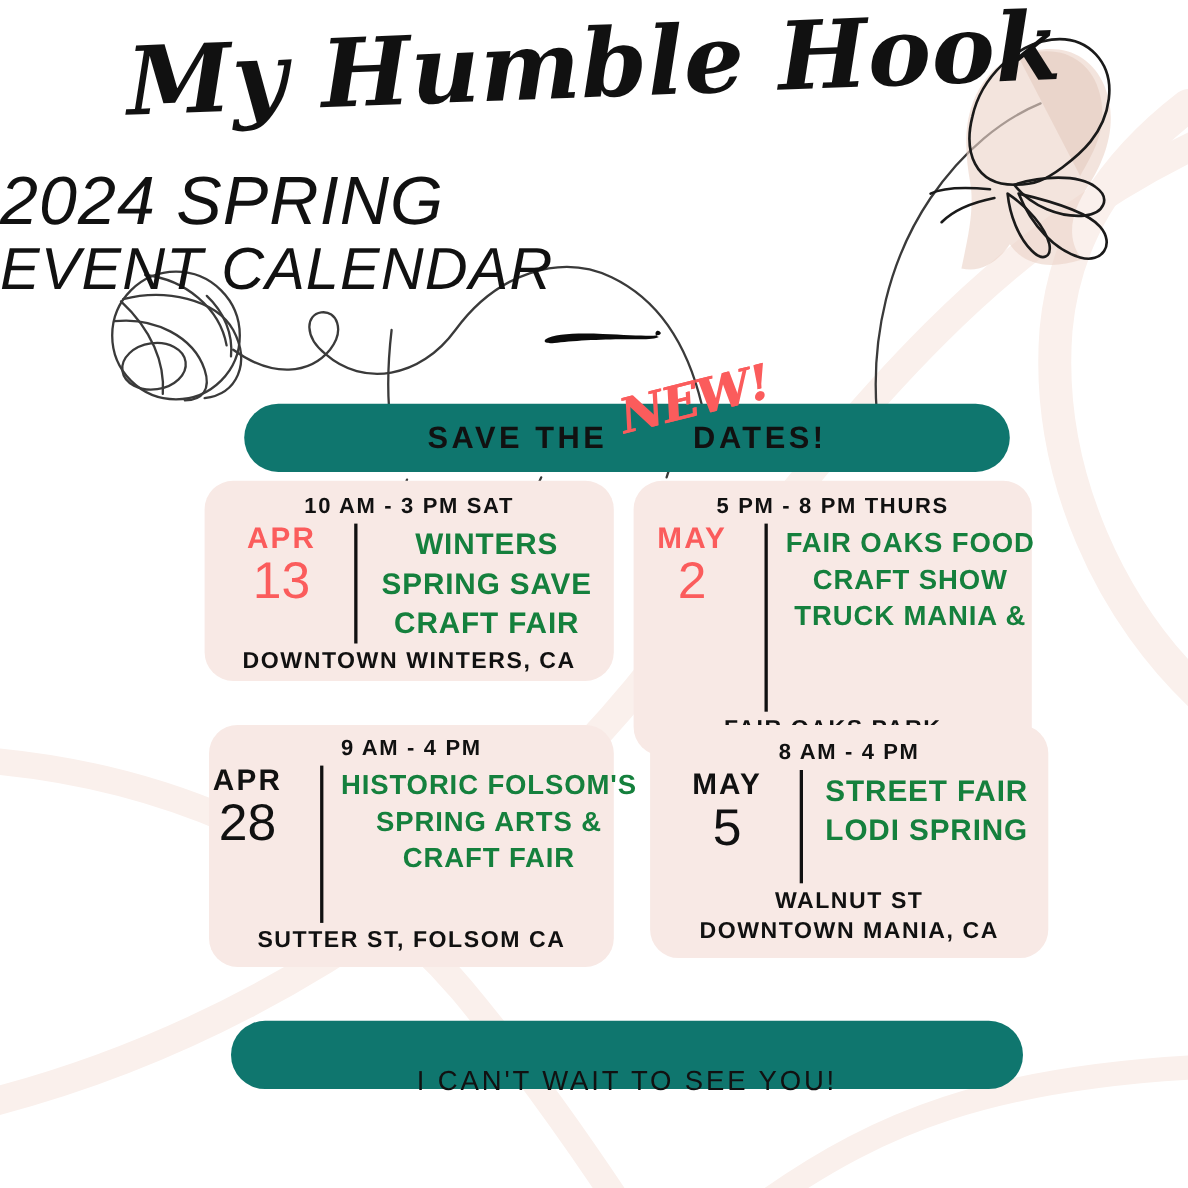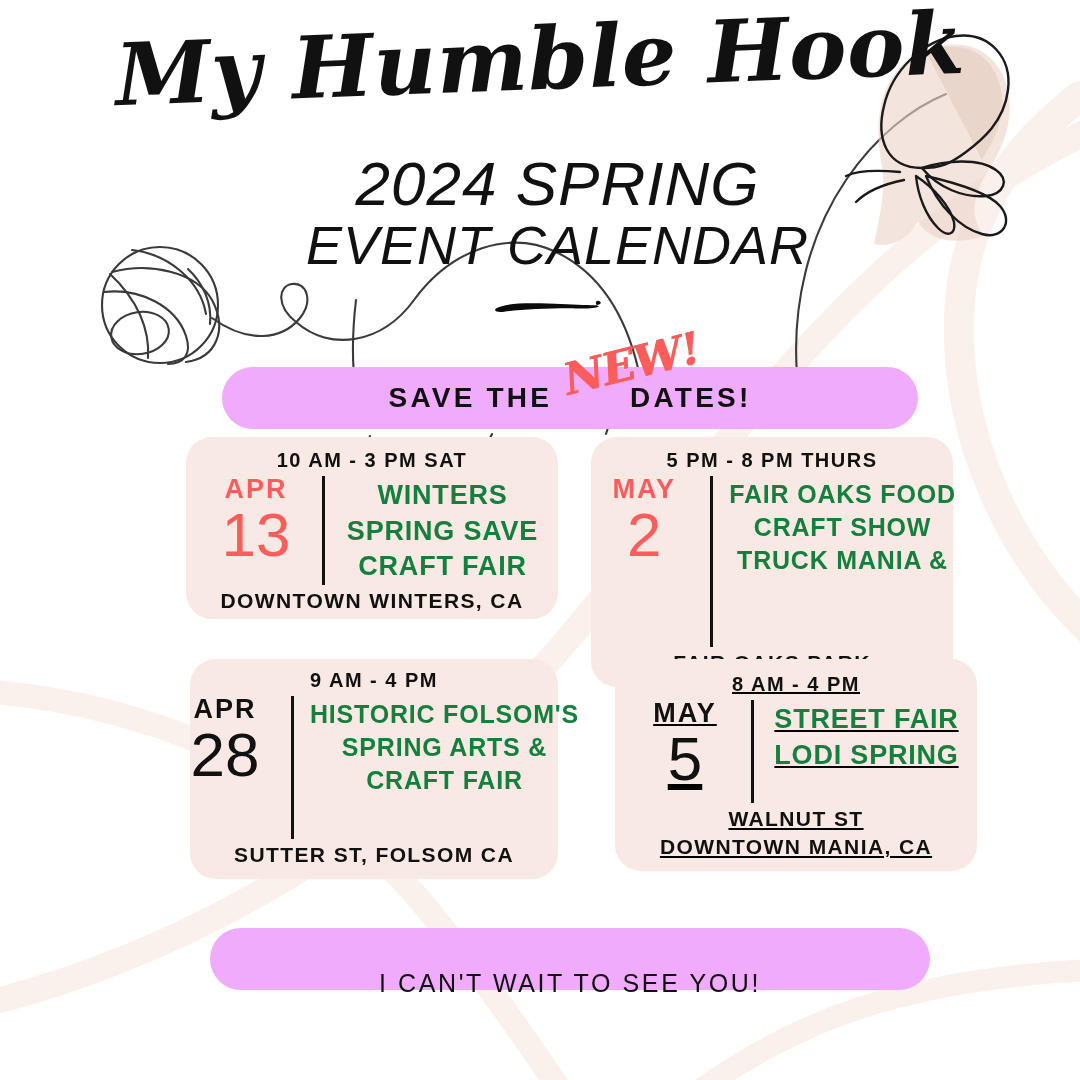--- a/index.html
+++ b/index.html
@@ -58,23 +58,22 @@
     color: #111111;
     transform: rotate(-2.2deg);
   }
 
   
   .subtitle-wrap {
     position: absolute;
     left: 0;
     right: 0;
     top: 152px;
-    text-align: center;
-    color: #111111;
-    padding-left: 35px;
+    text-align: left;
+    color: #111111;
   }
   .subtitle-line1 {
     font-size: 62px;
     font-weight: 300;
     font-style: italic;
     letter-spacing: 1px;
     line-height: 1.02;
     display: block;
   }
   .subtitle-line2 {
@@ -92,21 +91,21 @@
     left: 490px;
     top: 296px;
     width: 120px;
     height: 22px;
     z-index: 2;
   }
 
   
   .pill {
     position: absolute;
-    background: #f0abfc;
+    background: #0f766e;
     border-radius: 46px;
     display: flex;
     align-items: center;
     justify-content: center;
   }
   .pill-save {
     left: 222px;
     top: 367px;
     width: 696px;
     height: 62px;
@@ -154,23 +153,23 @@
   .card {
     position: absolute;
     background: #F8E9E5;
     border-radius: 26px;
     display: flex;
     flex-direction: column;
     align-items: center;
     box-sizing: border-box;
   }
   .card-1 { left: 186px; top: 437px; width: 372px; height: 182px; padding: 12px 14px 10px; }
-  .card-2 { left: 591px; top: 437px; width: 362px; height: 250px; padding: 12px 14px 10px; }
+  .card-2 { left: 576px; top: 437px; width: 362px; height: 250px; padding: 12px 14px 10px; }
   .card-3 { left: 190px; top: 659px; width: 368px; height: 220px; padding: 10px 14px 10px; }
-  .card-4 { left: 615px; top: 659px; width: 362px; height: 212px; padding: 14px 14px 10px; text-decoration: underline; }
+  .card-4 { left: 591px; top: 659px; width: 362px; height: 212px; padding: 14px 14px 10px; }
 
   .card-time {
     font-size: 20px;
     font-weight: 700;
     letter-spacing: 1.5px;
     color: #111111;
     text-align: center;
     margin-bottom: 2px;
   }
   .card-body {
@@ -189,21 +188,21 @@
   }
   .date-month {
     display: block;
     font-size: 27px;
     font-weight: 700;
     letter-spacing: 2px;
     line-height: 1;
   }
   .date-day {
     display: block;
-    font-size: 62px;
+    font-size: 47px;
     font-weight: 300;
     line-height: 0.98;
     margin-top: 2px;
   }
   .accent-coral .date-month,
   .accent-coral .date-day { color: #FB5C5C; }
   .accent-dark .date-month,
   .accent-dark .date-day { color: #111111; }
 
   .divider {

